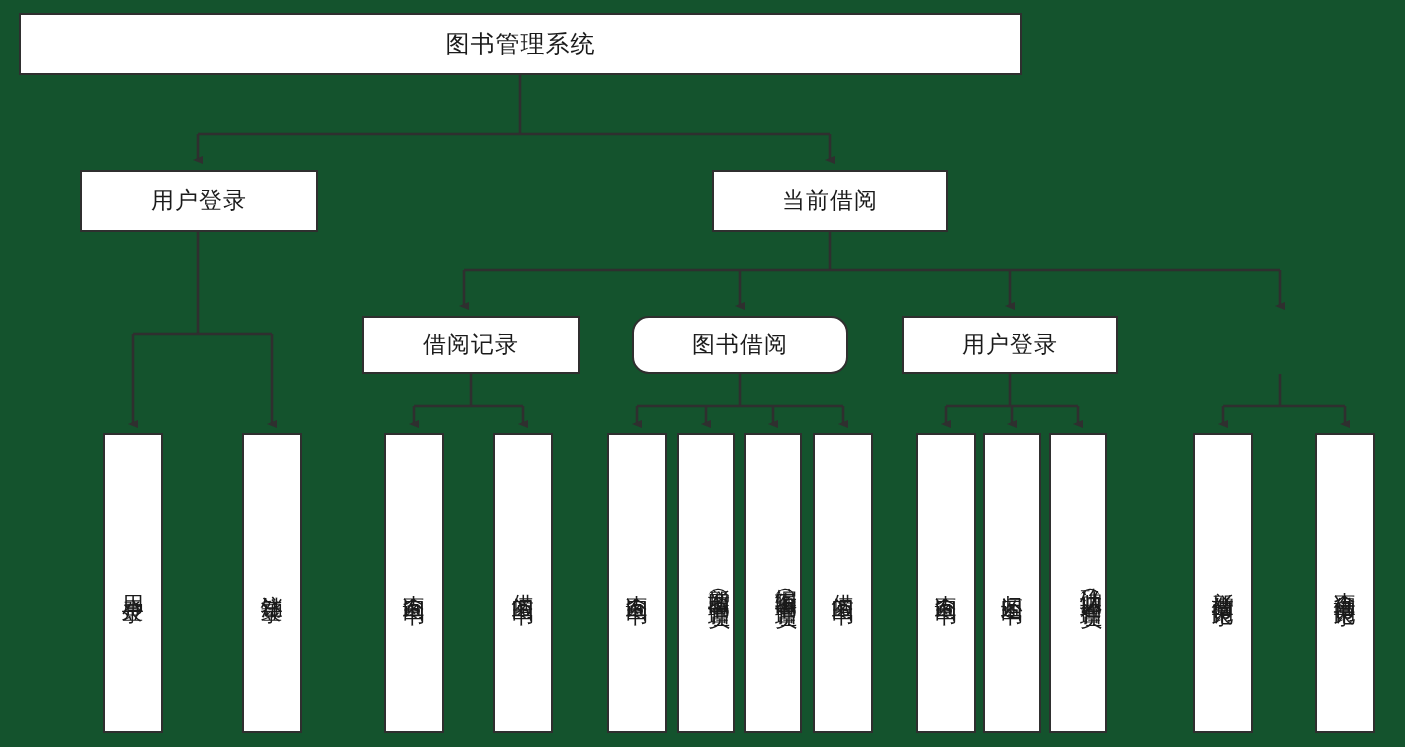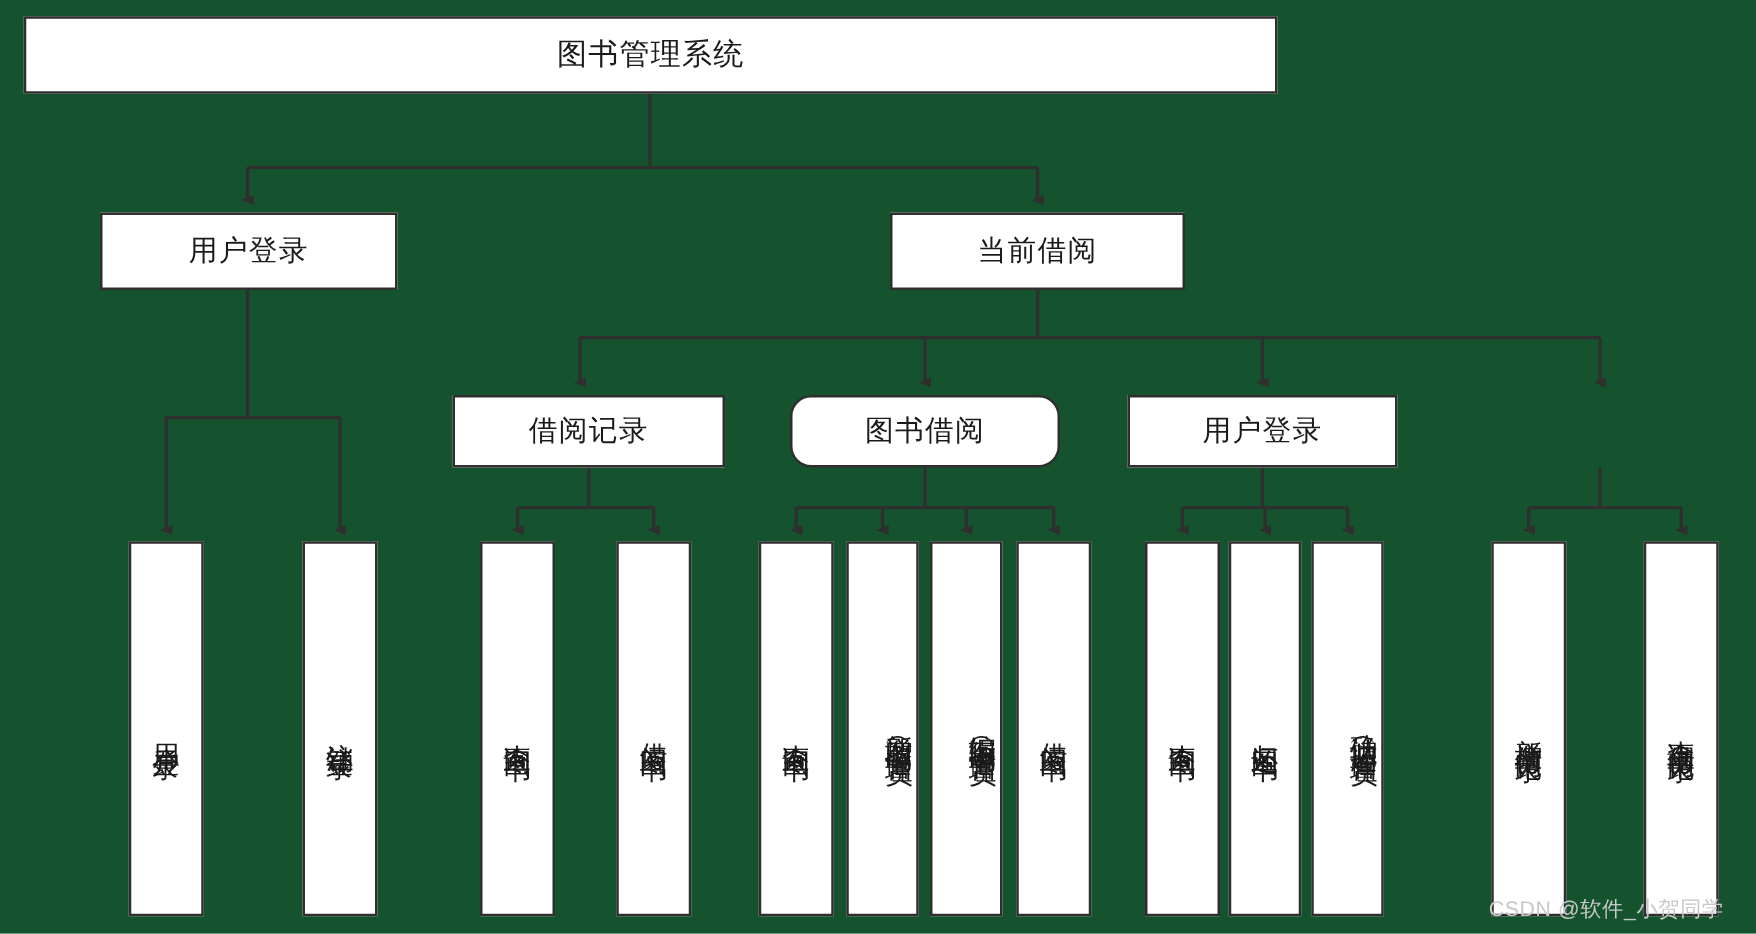--- a/index.html
+++ b/index.html
@@ -140,15 +140,14 @@
   <div class="node leaf topfill" style="left:744px; top:433px; width:58px; height:300px;">编辑图书（管理员）</div>
   <div class="node leaf" style="left:813px; top:433px; width:60px; height:300px;">借阅图书</div>
 
   <div class="node leaf" style="left:916px; top:433px; width:60px; height:300px;">查询图书</div>
   <div class="node leaf" style="left:983px; top:433px; width:58px; height:300px;">归还图书</div>
   <div class="node leaf topfill" style="left:1049px; top:433px; width:58px; height:300px;">确认归还（管理员）</div>
 
   <div class="node leaf" style="left:1193px; top:433px; width:60px; height:300px;">新增借阅记录</div>
   <div class="node leaf" style="left:1315px; top:433px; width:60px; height:300px;">查询借阅记录</div>
 
-  <div class="watermark" style="left:1191px; top:716px;">CSDN @软件_小贺同学</div>
 
 </div>
 
 </body></html>

